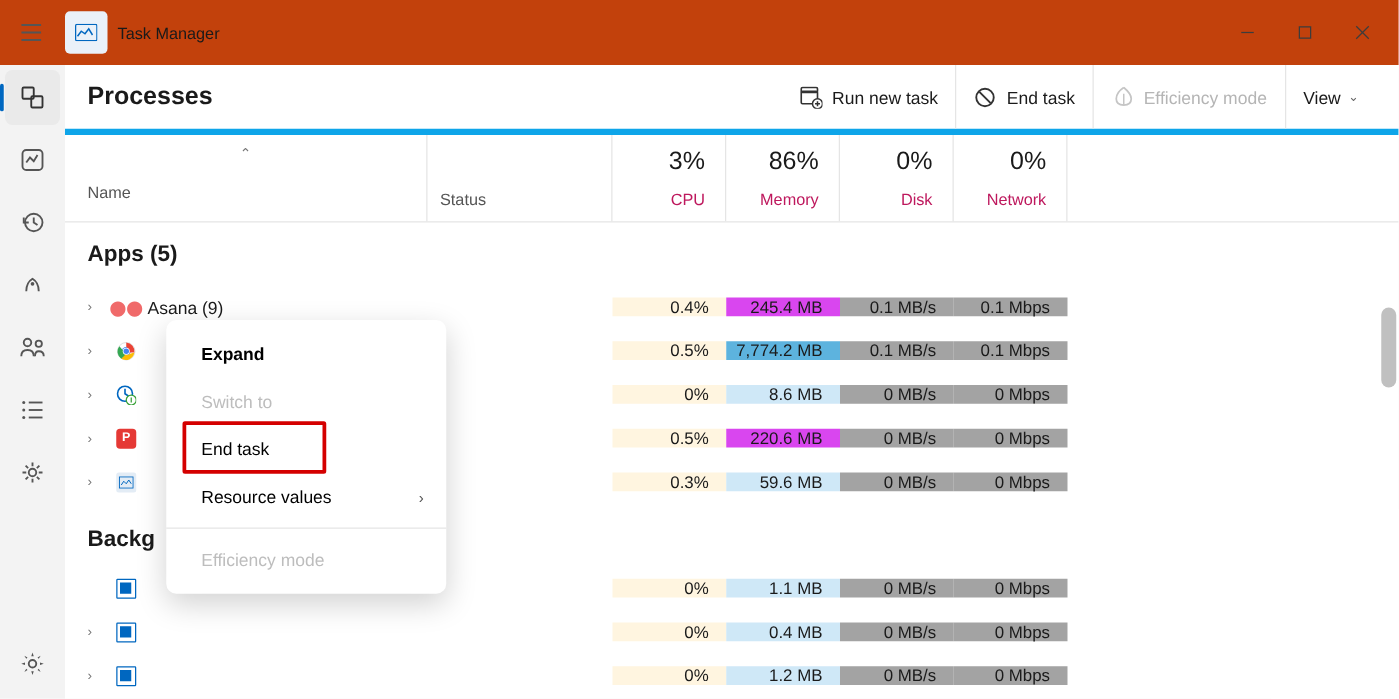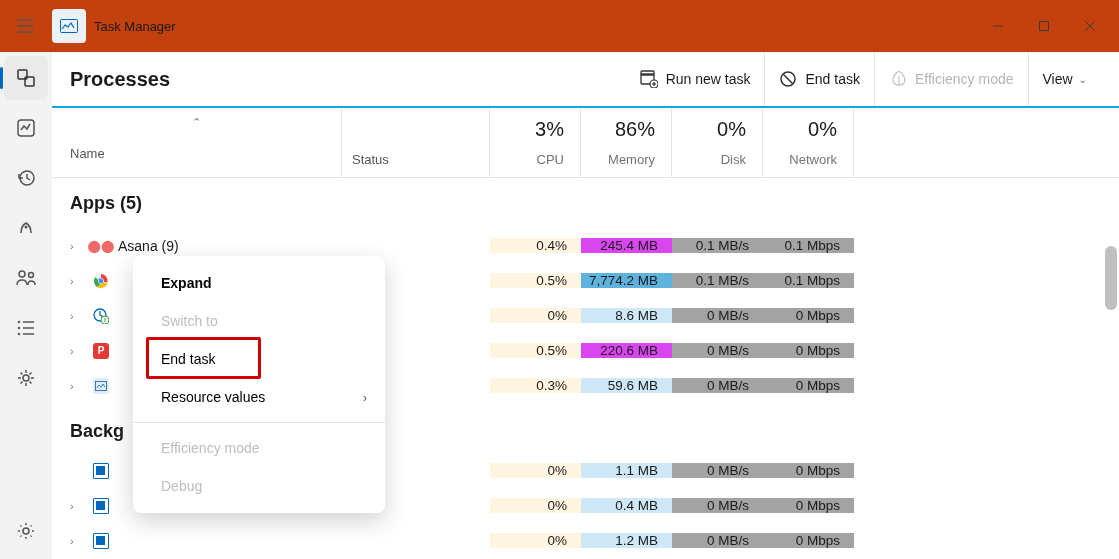--- a/index.html
+++ b/index.html
@@ -15,57 +15,57 @@
 
   
   .sidebar { position: absolute; left: 0; top: 52px; bottom: 0; width: 52px; background: #f3f3f3; display: flex; flex-direction: column; align-items: center; padding-top: 4px; }
   .side-item { width: 44px; height: 44px; display: flex; align-items: center; justify-content: center; border-radius: 6px; margin-bottom: 6px; color:#555; }
   .side-item.active { background: #eaeaea; position: relative; }
   .side-item.active::before { content:""; position:absolute; left:-4px; top:11px; width:3px; height:22px; background:#0067c0; border-radius:2px; }
   .side-spacer { flex: 1; }
 
   
   .main { position: absolute; left: 52px; right: 0; top: 52px; bottom: 0; background: #fff; overflow: hidden; }
-  .toolbar { height: 56px; border-bottom: 2px solid #0ea5e9; display: flex; align-items: center; padding: 0 18px; }
+  .toolbar { height: 56px; border-bottom: 5px solid #0ea5e9; display: flex; align-items: center; padding: 0 18px; }
   .toolbar h1 { font-size: 20px; font-weight: 600; color: #1a1a1a; }
   .toolbar .spacer { flex: 1; }
   .tool-btn { display: flex; align-items: center; gap: 8px; padding: 6px 14px; font-size: 14px; color: #1a1a1a; border-left: 1px solid #e5e5e5; height: 100%; }
   .tool-btn.first { border-left: none; align-items: center; }
   .tool-btn.disabled { color: #b5b5b5; }
   .tool-btn .ico { width: 18px; height: 18px; display:flex; align-items:center; justify-content:center; }
 
   
   .thead { display: flex; height: 70px; border-bottom: 1px solid #e5e5e5; font-size: 13px; color: #555; }
   .col-name { width: 290px; padding: 6px 18px; display: flex; flex-direction: column; justify-content: space-between; border-right: 1px solid #e5e5e5; }
   .col-name .sort { align-self:center; color:#777; font-size:11px; margin-top:2px; }
   .col-name .label { margin-bottom:10px; }
   .col-status { width: 148px; padding: 6px 10px; display:flex; align-items:flex-end; padding-bottom:10px; border-right: 1px solid #e5e5e5; }
   .col-metric { width: 91px; display:flex; flex-direction:column; justify-content:space-between; align-items:flex-end; padding: 10px 16px 10px 4px; border-right: 1px solid #e5e5e5; }
   .col-metric .pct { font-size: 20px; font-weight:400; color:#1a1a1a; }
-  .col-metric .label { font-size: 13px; color:#737373; }
+  .col-metric .label { font-size: 13px; color:#be185d; }
 
   
   .tbody { position: relative; font-size: 14px; color: #1a1a1a; }
   .section-row { height: 50px; display:flex; align-items:center; padding-left: 18px; font-size: 18px; font-weight:600; }
   .section-row.bg { padding-top:6px; }
 
   .row { display:flex; height: 35px; align-items:center; }
   .cell-name { width: 290px; display:flex; align-items:center; gap:8px; padding-left: 18px; border-right:1px solid transparent; }
   .cell-name .expander { width:14px; font-size:11px; color:#777; }
   .cell-name .proc-icon { width:18px; height:18px; display:flex; align-items:center; justify-content:center; font-size:12px; }
   .cell-status { width: 148px; }
   .cell-metric { width: 91px; text-align:right; padding-right:14px; font-size:13.5px; }
   .heat-cpu { background: #fff5e0; }
   .heat-mem-light { background: #cfe8f7; }
   .heat-mem-med { background: #d946ef; }
   .heat-mem-dark { background: #5db3de; }
   .heat-io { background: #a3a3a3; }
 
   
-  .context-menu { position: absolute; left: 133px; top: 256px; width: 252px; background: #fff; box-shadow: 0 8px 24px rgba(0,0,0,0.18); border-radius: 8px; padding: 8px 0; font-size: 14px; z-index: 100; }
+  .context-menu { position: absolute; left: 133px; top: 256px; width: 224px; background: #fff; box-shadow: 0 8px 24px rgba(0,0,0,0.18); border-radius: 8px; padding: 8px 0; font-size: 14px; z-index: 100; }
   .context-menu .item { padding: 11px 28px; position: relative; }
   .context-menu .item.disabled { color: #bdbdbd; }
   .context-menu .item .chev { position:absolute; right:18px; top:13px; font-size:12px; color:#555; }
   .context-menu .sep { height:1px; background:#e5e5e5; margin: 6px 0; }
   .highlight-box { position: absolute; left: 146px; top: 337px; width: 115px; height: 42px; border: 3px solid #d40000; border-radius:2px; z-index: 101; pointer-events:none; }
 
   
   .vscroll-thumb { position:absolute; right:2px; top:194px; width:12px; height:64px; background:#c0c0c0; border-radius:6px; }
 
   
@@ -375,15 +375,14 @@
   <div class="vscroll-thumb"></div>
 </div>
 
 <div class="context-menu">
   <div class="item" style="font-weight:600;"><span>Expand</span></div>
   <div class="item disabled"><span>Switch to</span></div>
   <div class="item"><span>End task</span></div>
   <div class="item"><span>Resource values</span><span class="chev">›</span></div>
   <div class="sep"></div>
   <div class="item disabled"><span>Efficiency mode</span></div>
-  <div class="item disabled"><span>Debug</span></div>
 </div>
 <div class="highlight-box"></div>
 
 </body></html>

